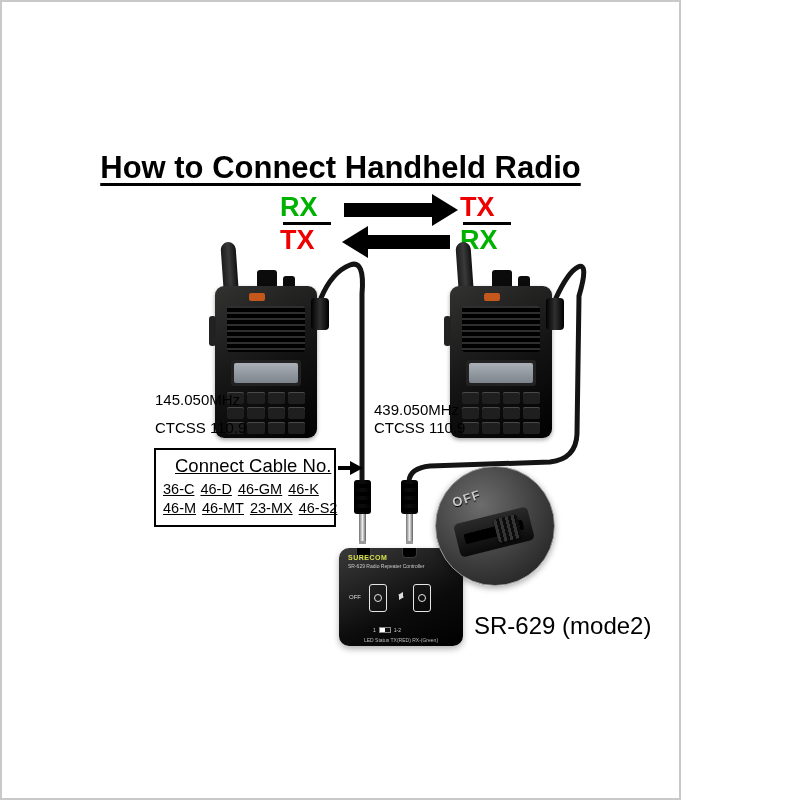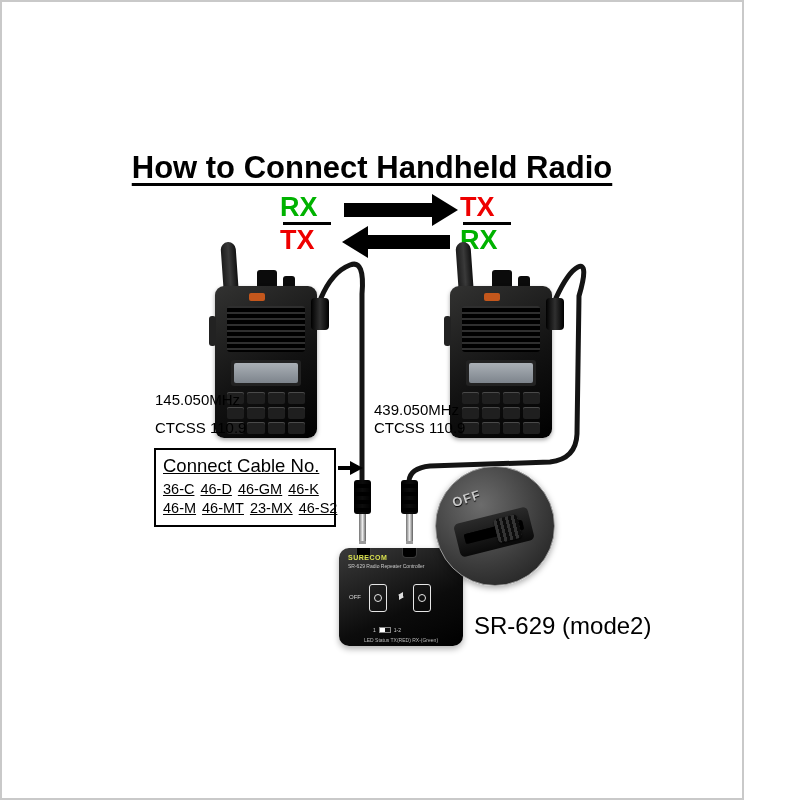--- a/index.html
+++ b/index.html
@@ -1,16 +1,16 @@
 <!DOCTYPE html>
 <html style="--rx: #00B200; --tx: #EE0000; --note: #FF0000; --brand: #D9E14E;"><head>
 <meta charset="utf-8">
 <style>
   html,body{margin:0;padding:0;background:#fff;}
-  .canvas{position:relative;width:744px;height:800px;background:#fff;border:2px solid #c9c9c9;
+  .canvas{position:relative;width:681px;height:800px;background:#fff;border:2px solid #c9c9c9;
           box-sizing:border-box;overflow:hidden;font-family:"Liberation Sans",sans-serif;color:#000;}
   .layer-svg{position:absolute;left:0;top:0;z-index:1;pointer-events:none;}
 
   
   .page-title{position:absolute;left:0;right:0;top:148px;text-align:center;
               font-size:31px;font-weight:700;text-decoration:underline;text-underline-offset:5px;z-index:2;}
 
   
   .flow-col{position:absolute;top:191px;width:54px;font-weight:700;font-size:27px;line-height:28px;z-index:2;}
   .flow-col .bar{height:3px;background:#000;width:48px;margin:1px auto;}
@@ -42,21 +42,21 @@
              background:linear-gradient(90deg,#000,#303030,#000);}
 
   
   .freq{position:absolute;font-size:15px;z-index:3;}
   .f1{left:153px;top:389px;} .c1{left:153px;top:417px;}
   .f2{left:372px;top:399px;} .c2{left:372px;top:417px;}
 
   
   .cable-box{position:absolute;left:152px;top:446px;width:182px;border:2px solid #000;background:#fff;
              padding:5px 7px 7px;box-sizing:border-box;z-index:3;}
-  .cb-title{font-size:18.5px;text-decoration:underline;margin:0 0 3px 0;white-space:nowrap;}
+  .cb-title{font-size:18.5px;text-decoration:underline;margin:0 0 3px 12px;white-space:nowrap;}
   .code-row{font-size:14.5px;line-height:19px;white-space:nowrap;}
   .code{text-decoration:underline;margin-right:6px;}
   .cable-note{position:absolute;left:155px;top:537px;font-size:15px;color:var(--note,#FF0000);z-index:3;}
 
   
   .plug{position:absolute;width:17px;height:66px;z-index:4;}
   .plug-l{left:352px;top:478px;} .plug-r{left:399px;top:478px;}
   .pbody{position:absolute;left:0;top:0;width:17px;height:34px;border-radius:3px;
          background:linear-gradient(90deg,#000,#3a3a3a 50%,#000),repeating-linear-gradient(180deg,#1a1a1a 0 4px,#000 4px 8px);
          background-blend-mode:overlay;}

